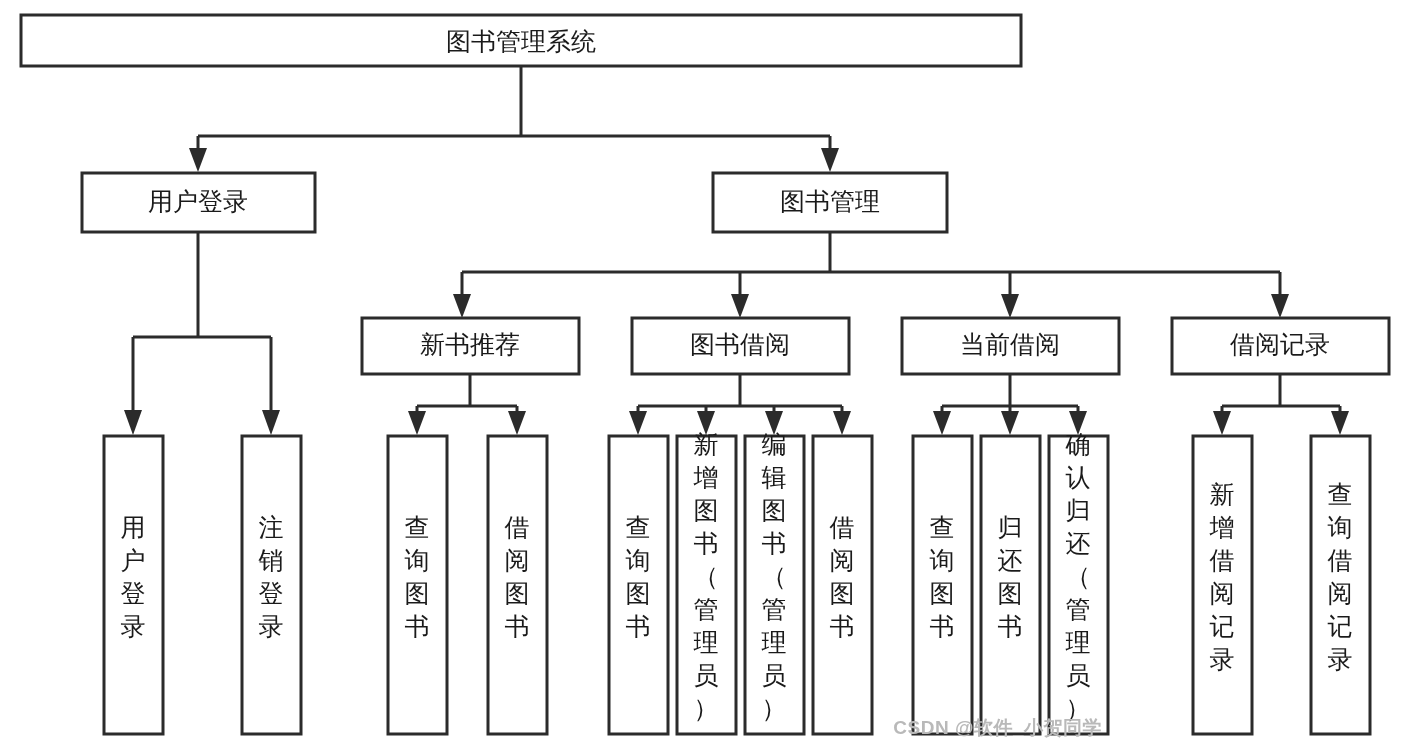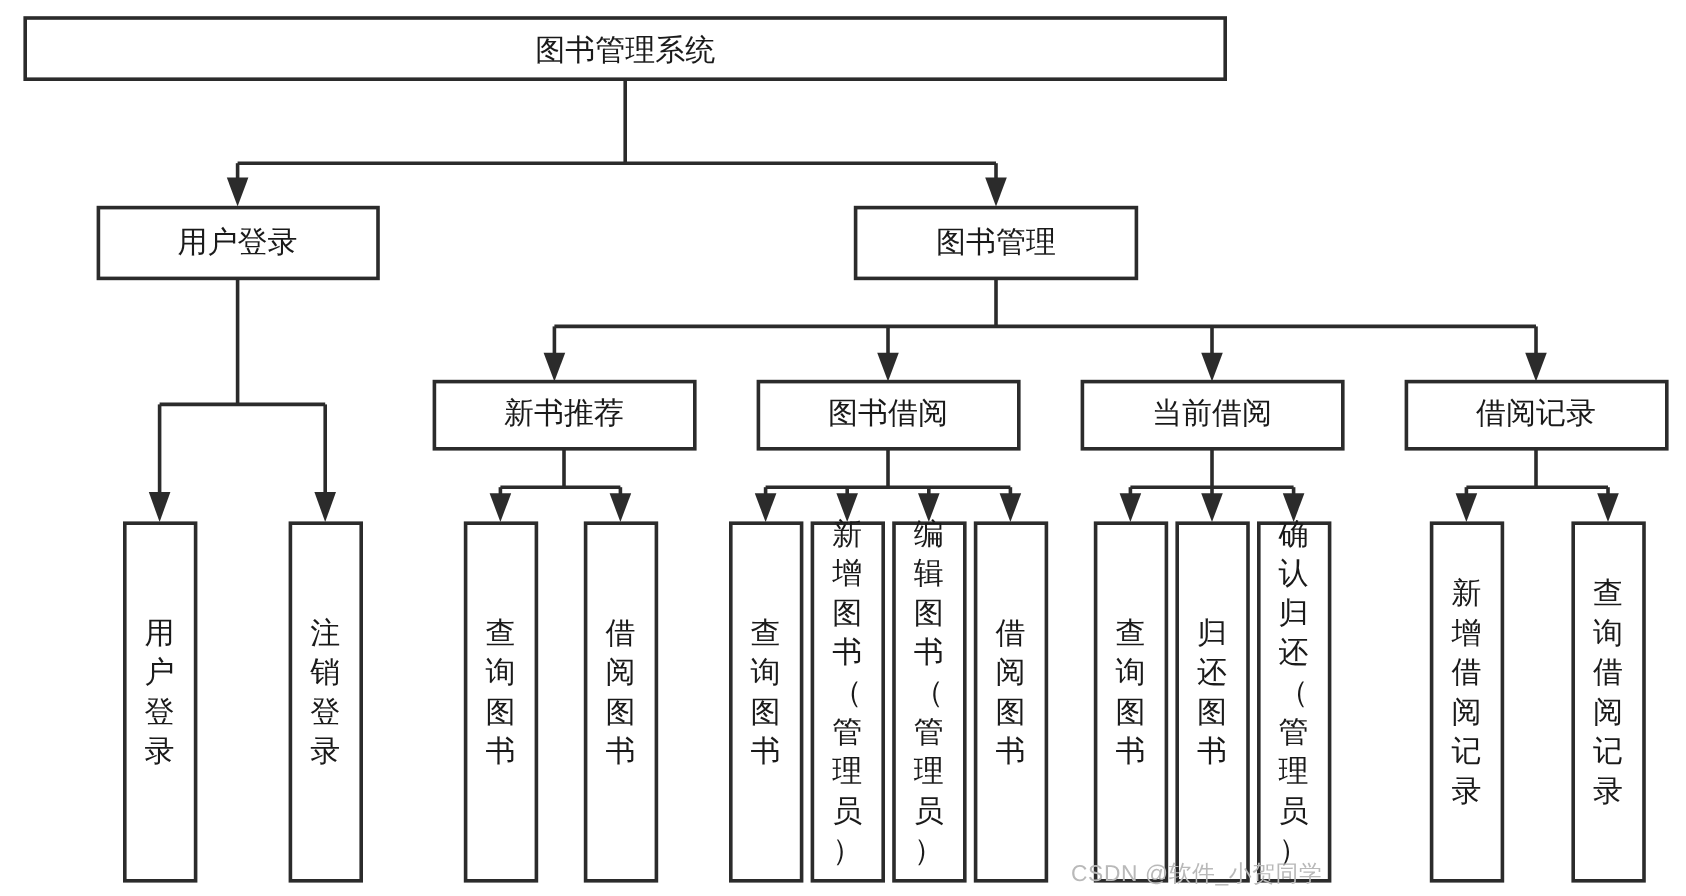--- a/index.html
+++ b/index.html
@@ -56,20 +56,21 @@
   .watermark {
     position: absolute;
     right: 12px;
     bottom: 6px;
     font-family: "Liberation Sans", "DejaVu Sans", sans-serif;
     font-size: 19px;
     color: #b9b9b9;
     letter-spacing: 0.5px;
     white-space: nowrap;
     pointer-events: none;
+    font-weight: bold;
   }
 </style>
 </head>
 <body>
 
 <div id="diagram-root">
 
   <svg id="flow" viewBox="0 0 1405 747" xmlns="http://www.w3.org/2000/svg">
 
     <g>

